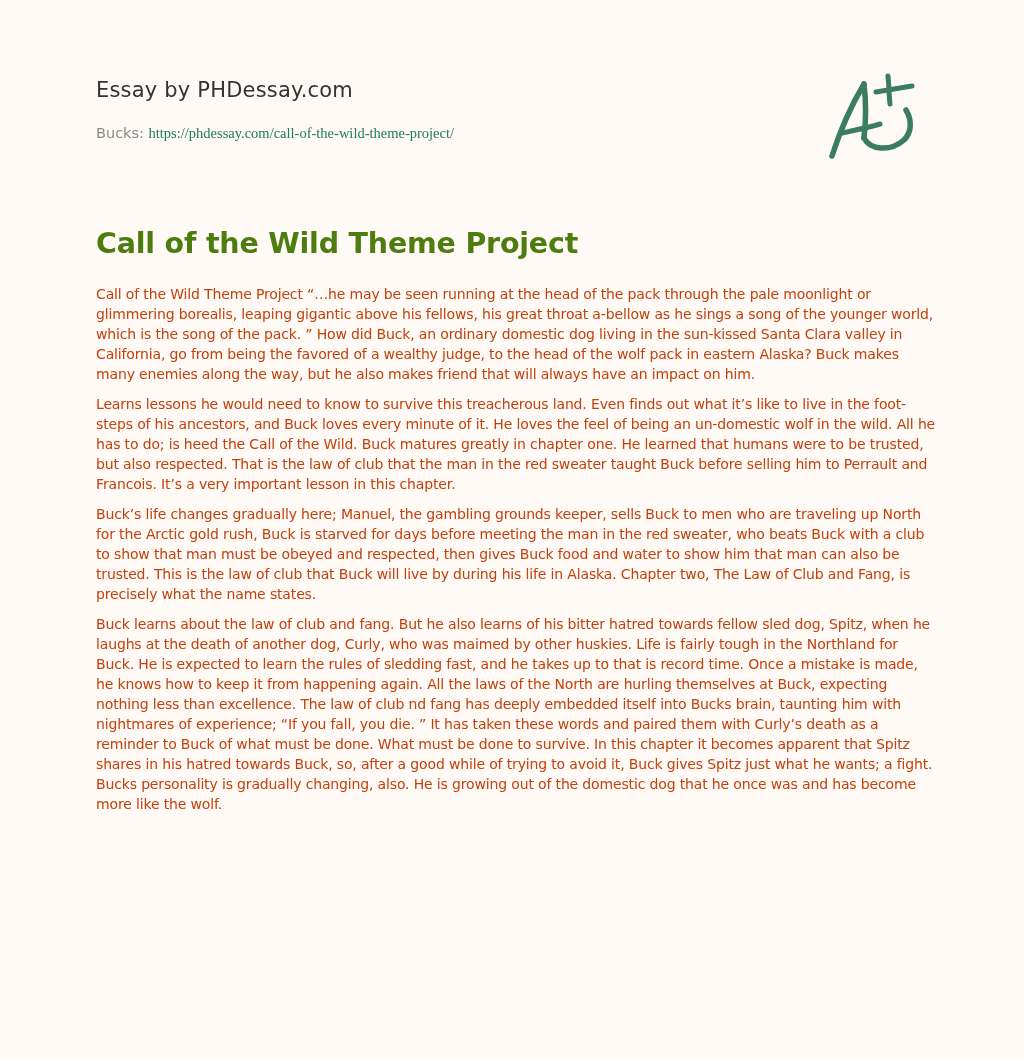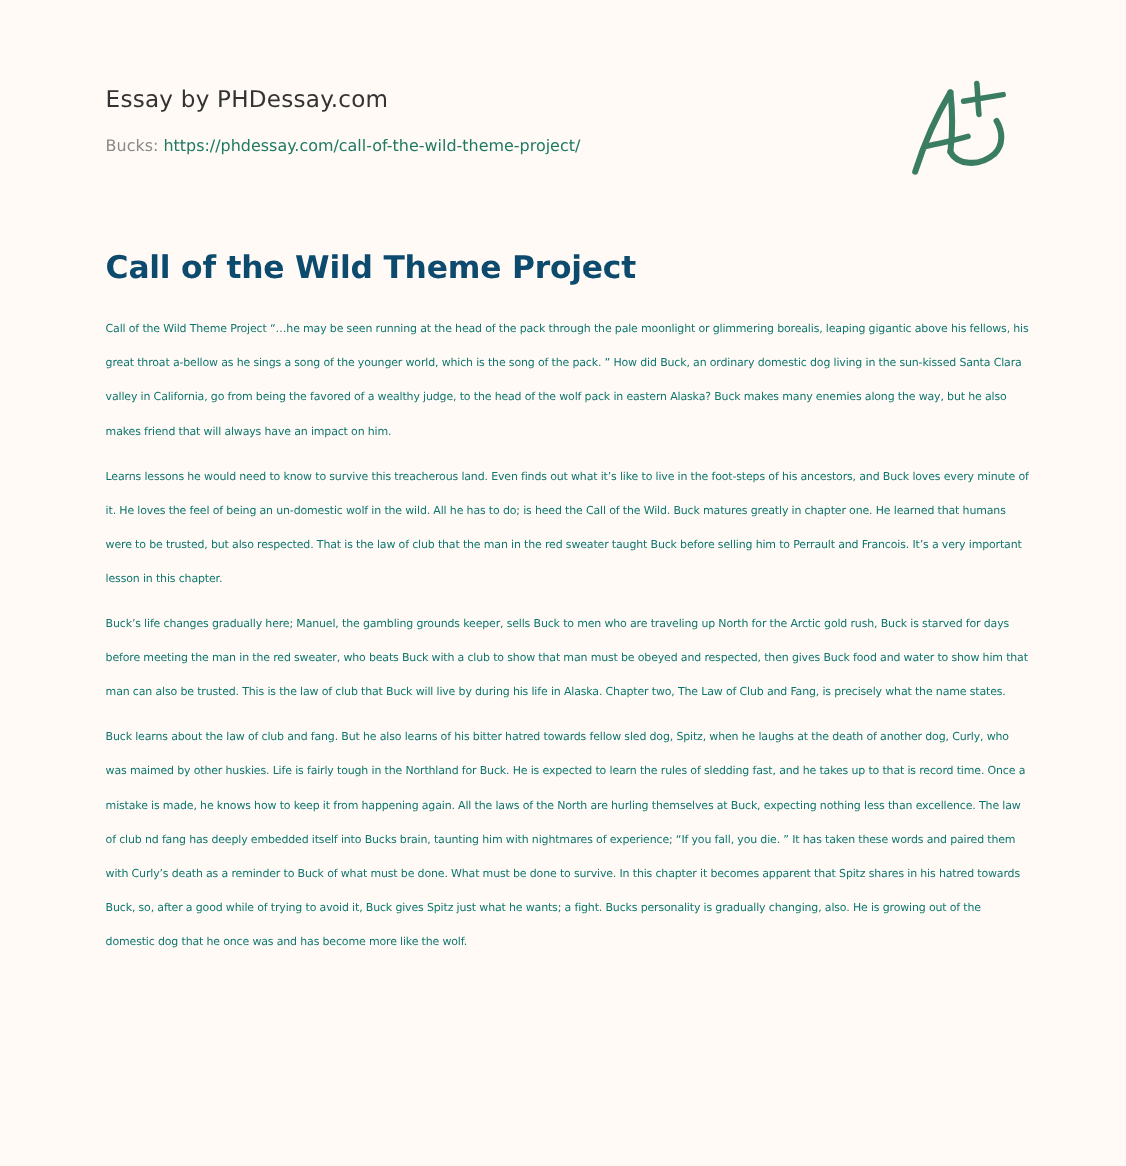--- a/index.html
+++ b/index.html
@@ -31,50 +31,51 @@
     }
     .source-line {
       margin-top: 16px;
       font-size: 14.5px;
       line-height: 22px;
       color: #8a8a8a;
     }
     .source-line a {
       color: #1e7a63;
       text-decoration: none;
+      font-family: Liberation Serif, serif;
     }
     .logo {
       position: absolute;
       left: 820px;
       top: 66px;
       width: 110px;
       height: 100px;
     }
     .essay-title {
       position: absolute;
       left: 96px;
       top: 224px;
       margin: 0;
       font-size: 28.5px;
       font-weight: bold;
-      color: #0c4a6e;
+      color: #4d7c0f;
       line-height: 40px;
       letter-spacing: -0.2px;
     }
     .essay-body {
       position: absolute;
       left: 96px;
       top: 284px;
       width: 840px;
     }
     .essay-body p {
       margin: 0 0 10px 0;
-      font-size: 10px;
-      line-height: 31px;
-      color: #0f766e;
+      font-size: 14px;
+      line-height: 20px;
+      color: #c2410c;
       letter-spacing: -0.15px;
     }
   </style>
 </head>
 <body>
 
 <div class="header">
   <h2 class="site-title">Essay by PHDessay.com</h2>
   <div class="source-line">
     <span>Bucks:</span>

